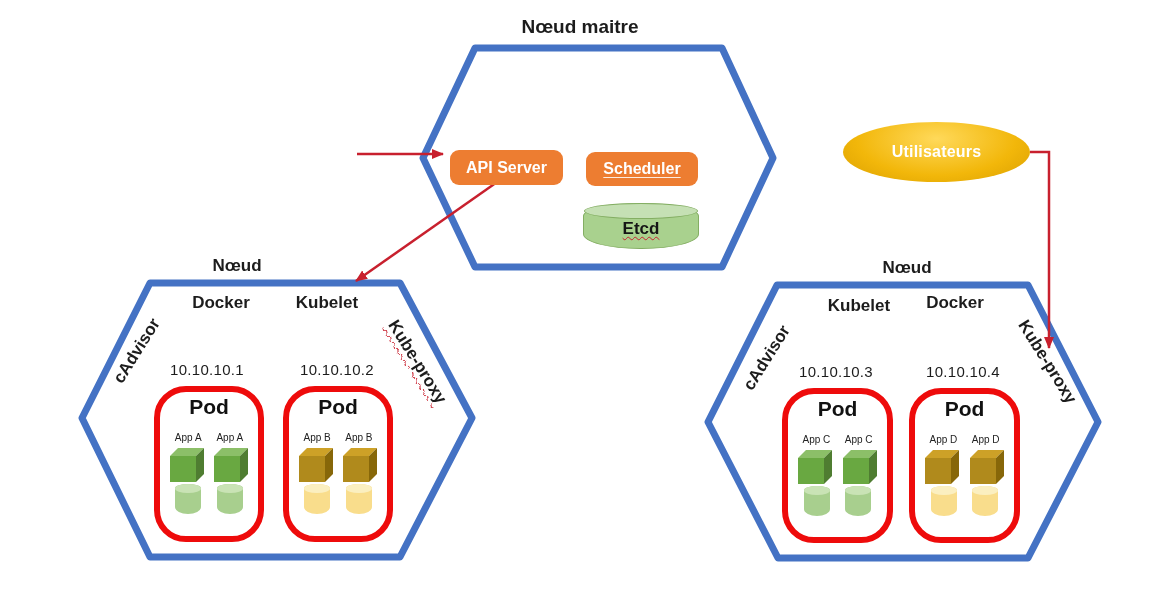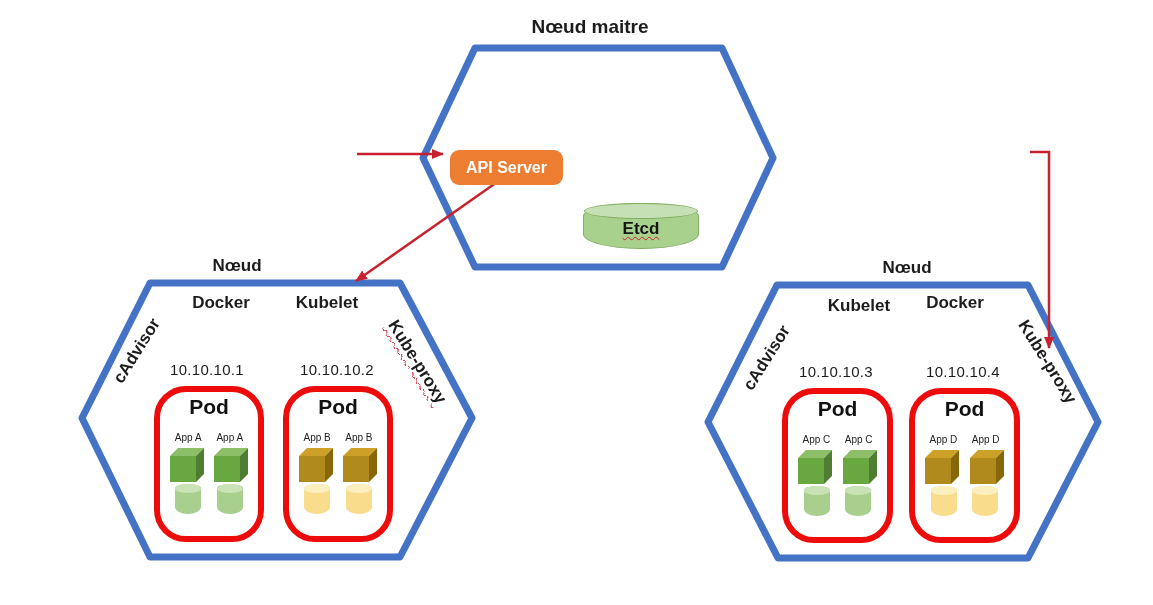--- a/index.html
+++ b/index.html
@@ -97,32 +97,38 @@
       </marker>
     </defs>
     <polygon points="423,158 475,48 722,48 773,158 722,267 475,267" fill="none" stroke="#4472C4" stroke-width="7" stroke-linejoin="round"></polygon>
     <polygon points="82,418 150,283 400,283 472,418 400,557 150,557" fill="none" stroke="#4472C4" stroke-width="7" stroke-linejoin="round"></polygon>
     <polygon points="708,422 777,285 1028,285 1098,422 1028,558 778,558" fill="none" stroke="#4472C4" stroke-width="7" stroke-linejoin="round"></polygon>
     <line x1="357" y1="154" x2="443" y2="154" stroke="#C8202E" stroke-width="2.5" marker-end="url(#arrow)"></line>
     <line x1="510" y1="173" x2="356" y2="281" stroke="#C8202E" stroke-width="2.5" marker-end="url(#arrow)"></line>
     <path d="M1030,152 L1049,152 L1049,348" fill="none" stroke="#C8202E" stroke-width="2.5" marker-end="url(#arrow)"></path>
   </svg>
 
-  <div class="abs ctr master-title" style="left:480px;top:16px;width:220px;">Nœud maitre</div>
+  <div class="abs ctr master-title" style="left:470px;top:16px;width:220px;">Nœud maitre</div>
 
   <div class="abs obox" style="left:450px;top:138px;width:113px;height:35px;margin-top:12px;">
     <span>API Server</span>
   </div>
 
 
+  <div class="abs obox" style="left:586px;top:152px;width:112px;height:34px;">
+    <span class="u">Scheduler</span>
+  </div>
 
   <div class="abs big-cyl" style="left:583px;top:203px;width:114px;height:44px;">
     <span class="cyl-label">Etcd</span>
   </div>
 
+  <div class="abs actor" style="left:843px;top:122px;width:187px;height:60px;">
+    <span>Utilisateurs</span>
+  </div>
 
   <div class="abs ctr node-title" style="left:187px;top:256px;width:100px;">Nœud</div>
   <div class="abs ctr inner-label" style="left:171px;top:293px;width:100px;">Docker</div>
   <div class="abs ctr inner-label" style="left:277px;top:293px;width:100px;">Kubelet</div>
   <div class="abs ctr inner-label rot-left" style="left:87px;top:341px;width:100px;">cAdvisor</div>
   <div class="abs ctr inner-label rot-right squiggle" style="left:362px;top:352px;width:110px;">Kube-proxy</div>
   <div class="abs ctr ip-label" style="left:157px;top:361px;width:100px;">10.10.10.1</div>
   <div class="abs ctr ip-label" style="left:287px;top:361px;width:100px;">10.10.10.2</div>
 
   <div class="abs pod" style="left:154px;top:386px;width:110px;height:156px;">

